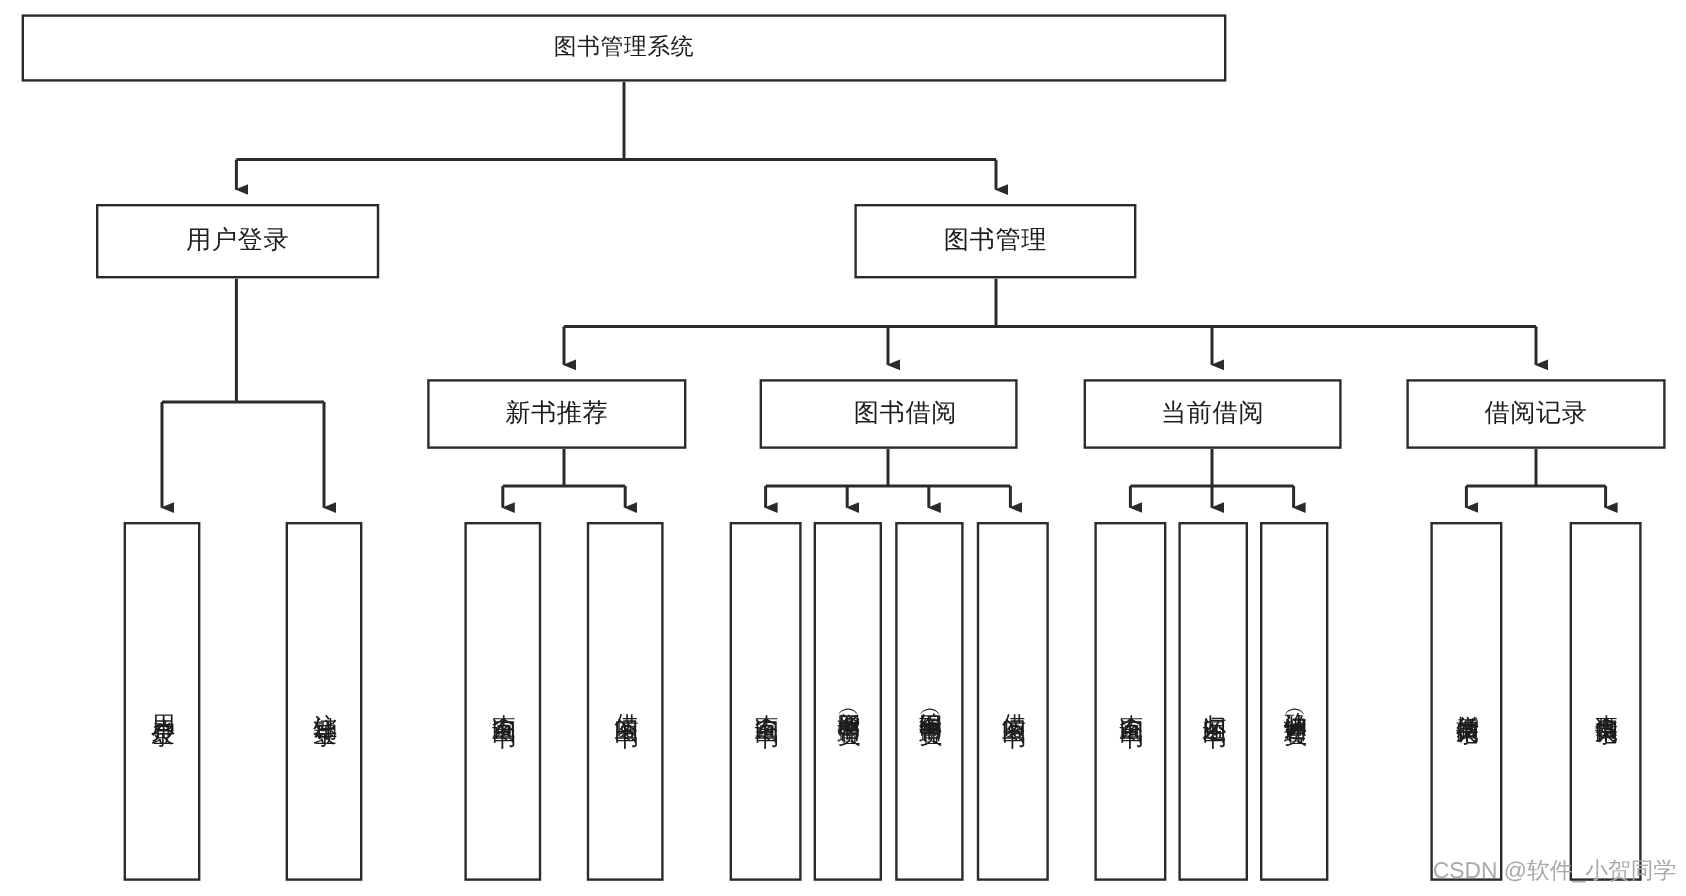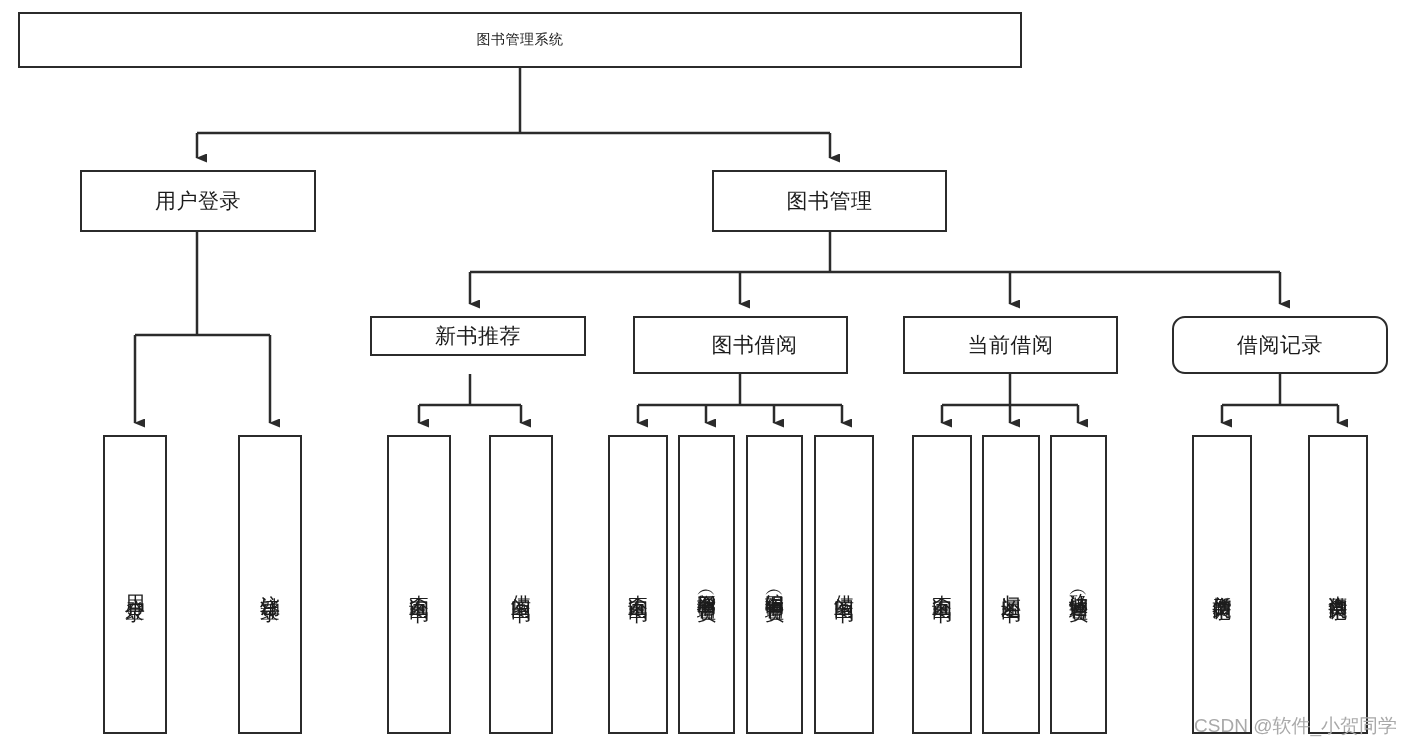--- a/index.html
+++ b/index.html
@@ -41,21 +41,21 @@
     text-align: center;
     line-height: 1.22;
     letter-spacing: 0.5px;
   }
   
   .node.h .node-label {
     font-size: 21px;
     writing-mode: horizontal-tb;
   }
   .node.root .node-label {
-    font-size: 14px;
+    font-size: 19px;
     text-align: center;
   }
   
   .node.v {
     align-items: center;
     justify-content: center;
     padding: 6px 0;
   }
   .node.v .node-label {
     writing-mode: vertical-rl;
@@ -140,33 +140,33 @@
   </div>
 
   <div class="node h" style="left:80px; top:170px; width:236px; height:62px;">
     <span class="node-label">用户登录</span>
   </div>
 
   <div class="node h" style="left:712px; top:170px; width:235px; height:62px;">
     <span class="node-label">图书管理</span>
   </div>
 
-  <div class="node h" style="left:370px; top:316px; width:216px; height:40px;">
+  <div class="node h" style="left:356px; top:316px; width:216px; height:58px;">
     <span class="node-label">新书推荐</span>
   </div>
 
   <div class="node h" style="left:633px; top:316px; width:215px; height:58px;padding-left:28px;">
     <span class="node-label">图书借阅</span>
   </div>
 
   <div class="node h" style="left:903px; top:316px; width:215px; height:58px;">
     <span class="node-label">当前借阅</span>
   </div>
 
-  <div class="node h" style="left:1172px; top:316px; width:216px; height:58px;border-radius:13px;">
+  <div class="node h" style="left:1172px; top:316px; width:216px; height:58px;">
     <span class="node-label">借阅记录</span>
   </div>
 
   <div class="node v" style="left:103px; top:435px; width:64px; height:299px;">
     <span class="node-label">用户登录</span>
   </div>
 
   <div class="node v" style="left:238px; top:435px; width:64px; height:299px;">
     <span class="node-label">注销登录</span>
   </div>

